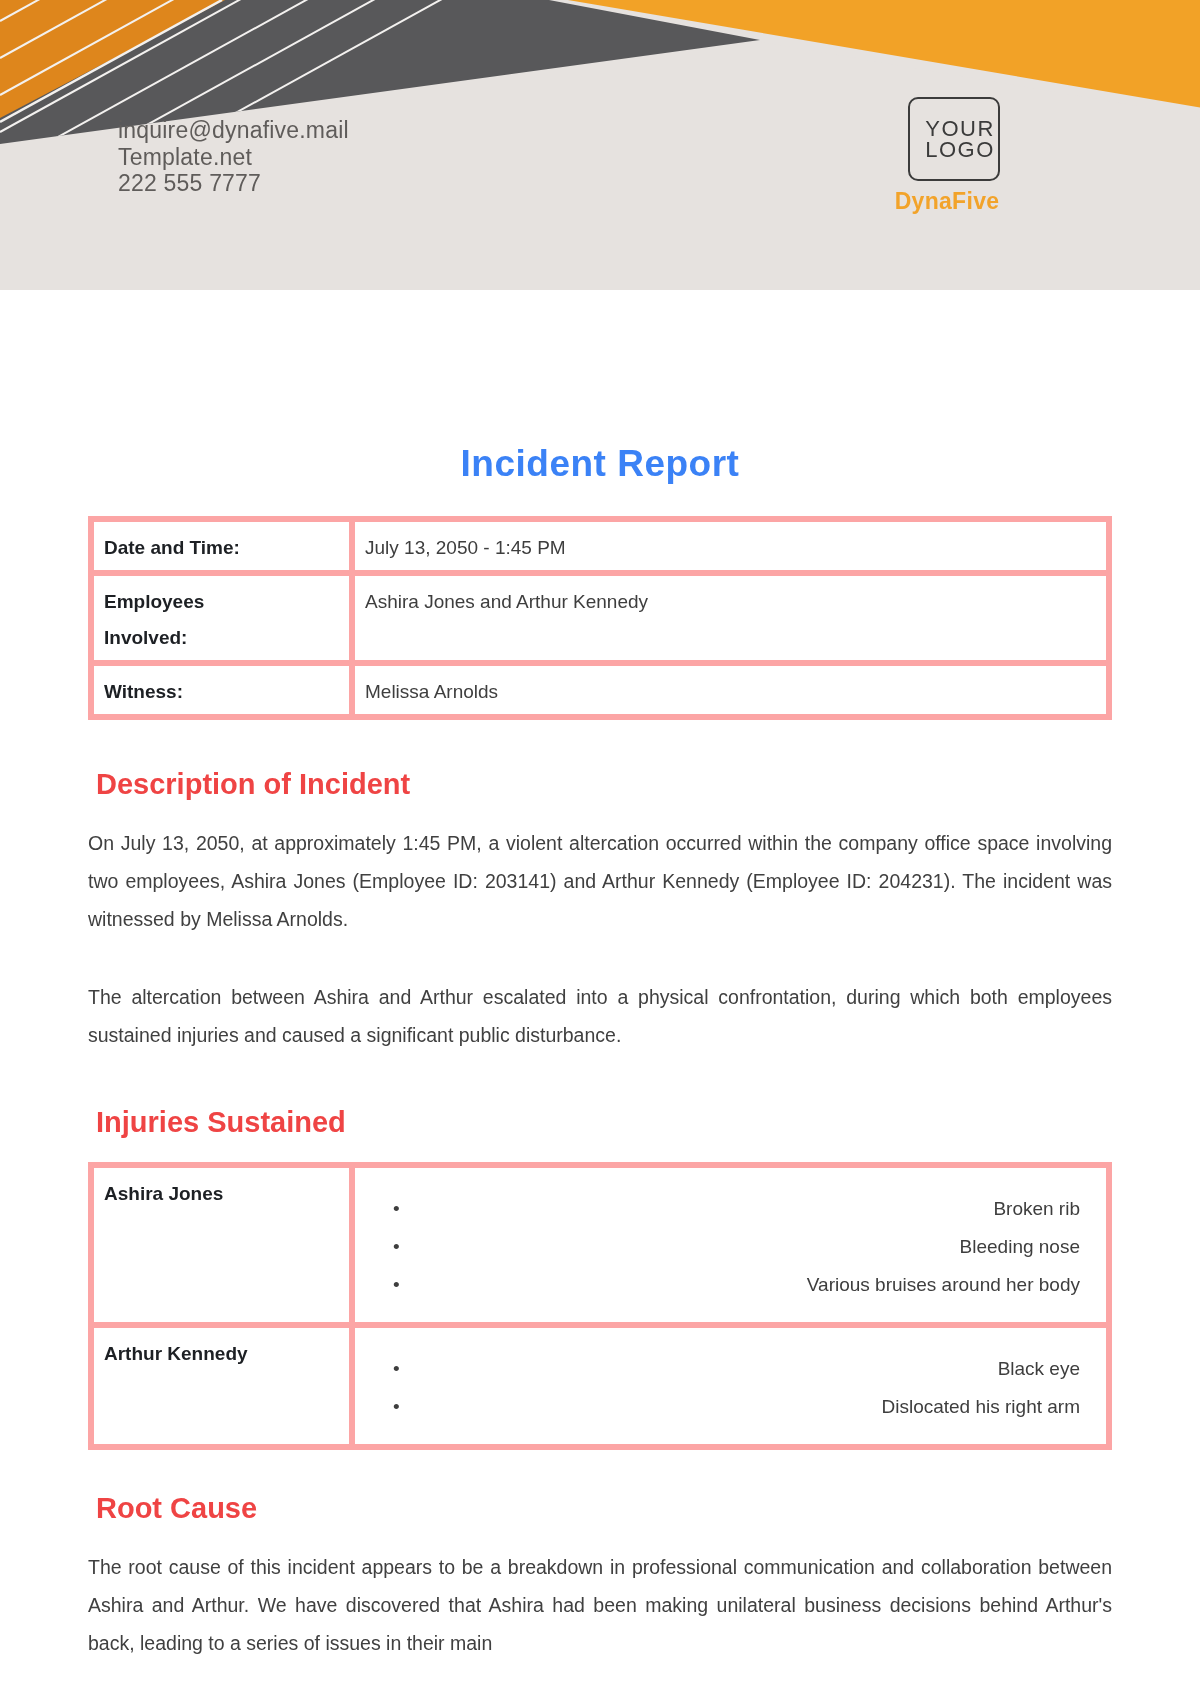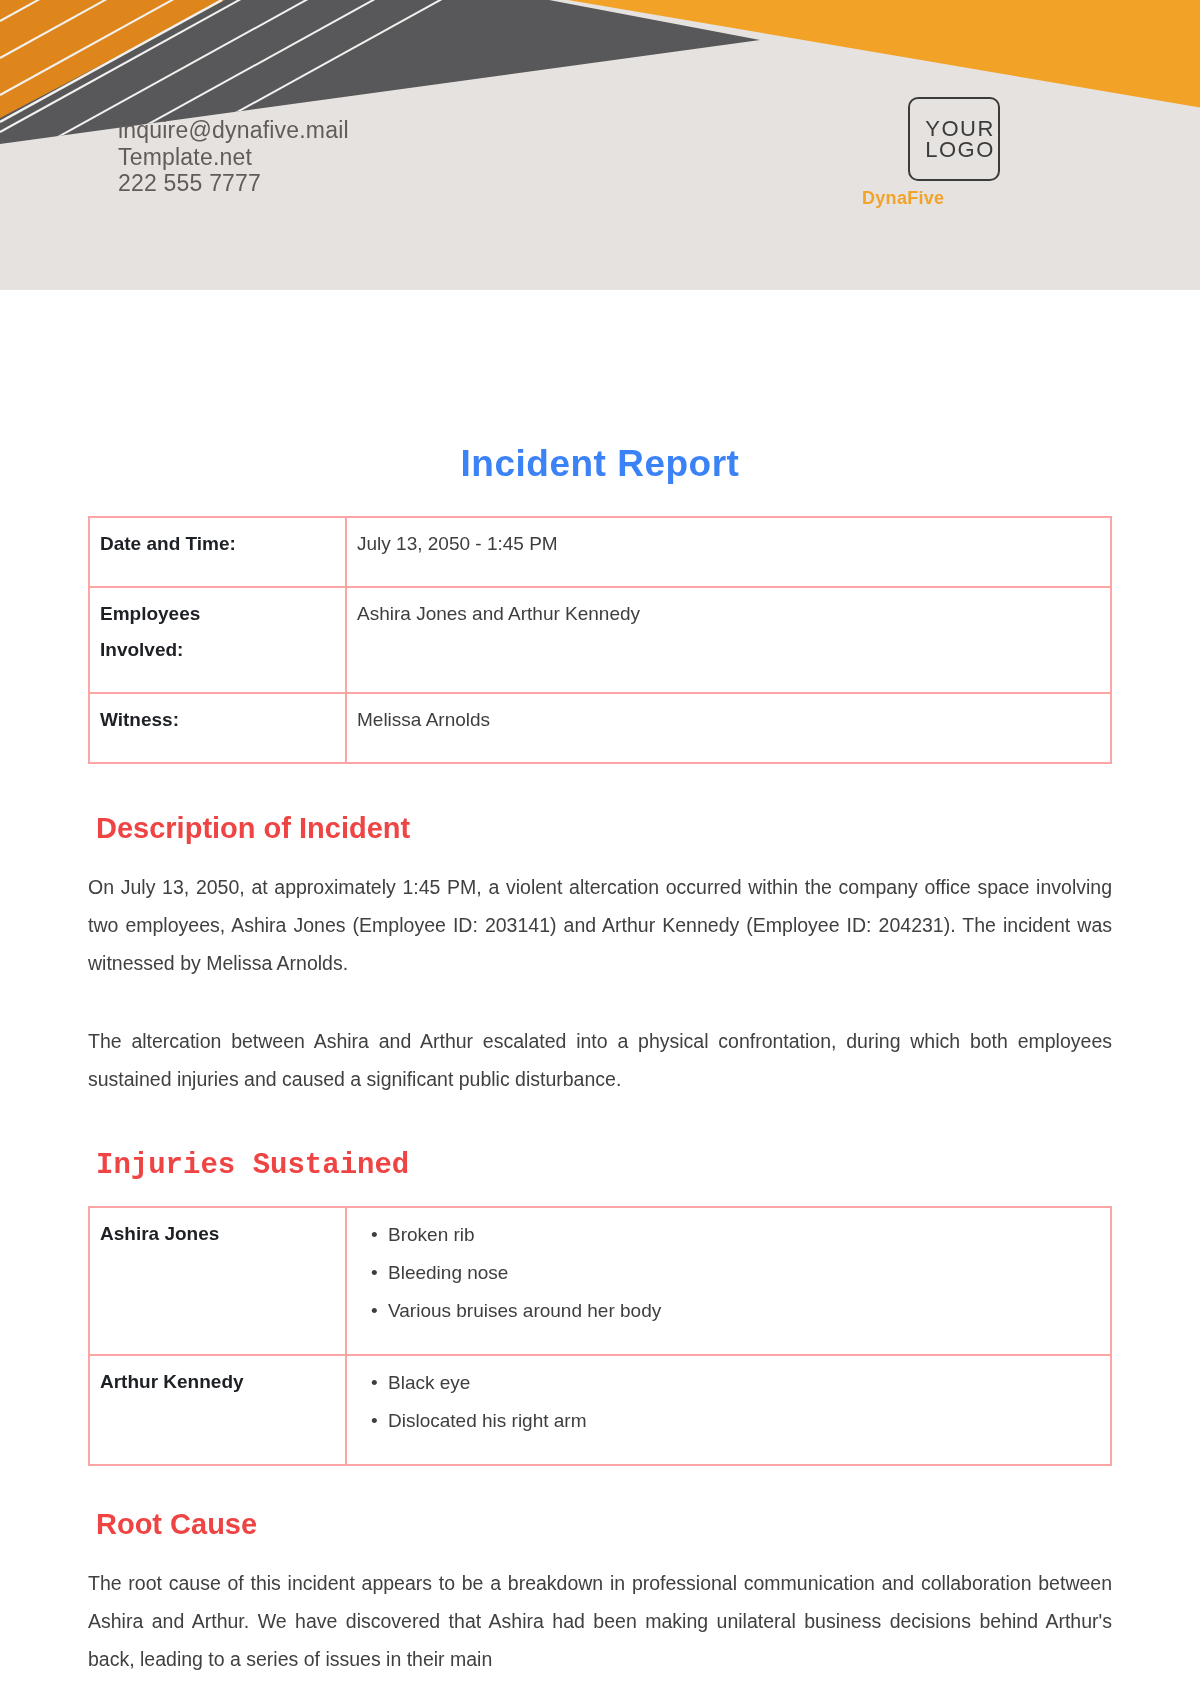--- a/index.html
+++ b/index.html
@@ -18,55 +18,55 @@
     position:absolute; left:118px; top:117px;
     font-size:23px; line-height:26.5px; color:#5f5c5a; letter-spacing:0.2px;
   }
   .logo-box {
     position:absolute; left:908px; top:97px; width:76px; height:80px;
     border:2.5px solid #3b3b3b; border-radius:10px;
     display:flex; flex-direction:column; align-items:center; justify-content:center;
     color:#3b3b3b; font-size:22px; line-height:21px; letter-spacing:1.5px;padding-left:12px;
   }
   .brand {
-    position:absolute; left:862px; top:188px; width:170px; 
-    font-size:18px; font-weight:bold; color:#f2a32a; letter-spacing:0.3px;
+    position:absolute; left:862px; top:188px; width:170px; text-align:center;
+    font-size:23px; font-weight:bold; color:#f2a32a; letter-spacing:0.3px;
   }
 
   
   main { padding:0 88px; }
 
   h1.doc-title {
     margin:152px 0 0; text-align:center;
     font-size:37px; line-height:44px; font-weight:bold;
     color:#3b82f6; letter-spacing:0.5px;
   }
 
   table.grid { width:100%; border-collapse:collapse; }
   table.info { margin-top:30px; }
   table.grid td {
-    border:2px solid #fca5a5;
-    padding:8px 12px 24px 10px;
+    border:6px solid #fca5a5;
+    padding:8px 12px 4px 10px;
     font-size:19px; line-height:36px;
     vertical-align:top;
   }
   td.lbl { width:233px; font-weight:bold; color:#1d2024; white-space:pre-line; }
   td.val { color:#3e3e3e; }
   td.val b { color:#1d2024; }
 
   h2.section-heading { font-size:29px; line-height:32px; font-weight:bold; color:#ef4444; margin:48px 8px 24px; }
-  h2.injuries-heading { margin-top:52px;font-family:Liberation Mono, monospace; }
+  h2.injuries-heading { margin-top:52px; }
   h2.root-heading { margin-top:42px; }
 
   p.body-text {
     margin:0 0 40px; font-size:19.5px; line-height:38px;
     color:#404040; text-align:justify;
   }
 
-  ul.bullets { margin:0; padding:0 0 0 14px; list-style:none; }
+  ul.bullets { margin:14px; padding:0 0 0 14px; list-style:none;text-align:right; }
   ul.bullets li { position:relative; padding-left:17px; color:#3e3e3e; font-size:19px; line-height:38px; }
   ul.bullets li::before { content:"\2022"; position:absolute; left:0; top:0; }
 </style>
 </head>
 <body>
 
 <header class="page-header">
   <svg class="deco" viewBox="0 0 1200 290" xmlns="http://www.w3.org/2000/svg" aria-hidden="true">
     <defs>
       <clipPath id="clip-corner">

